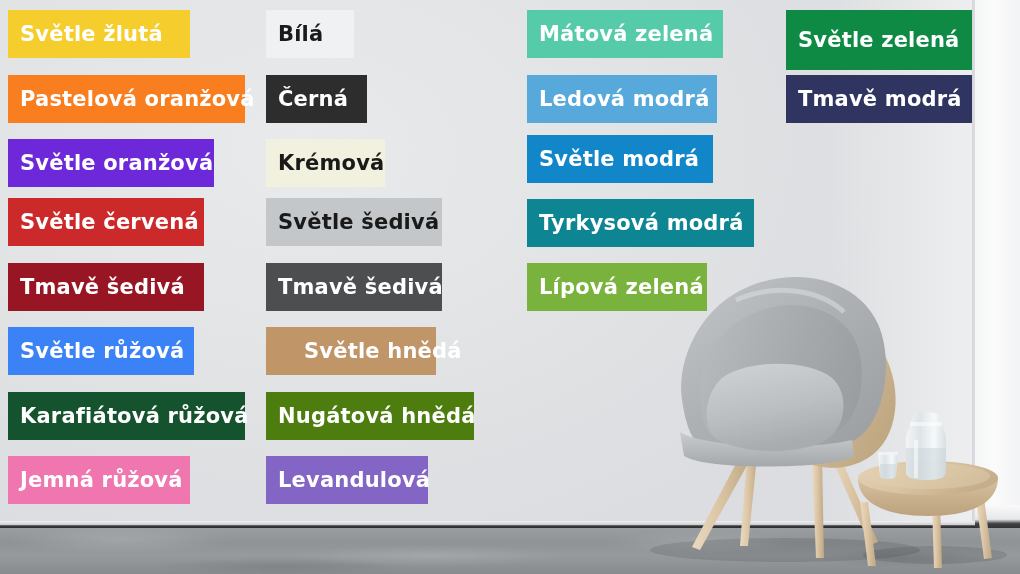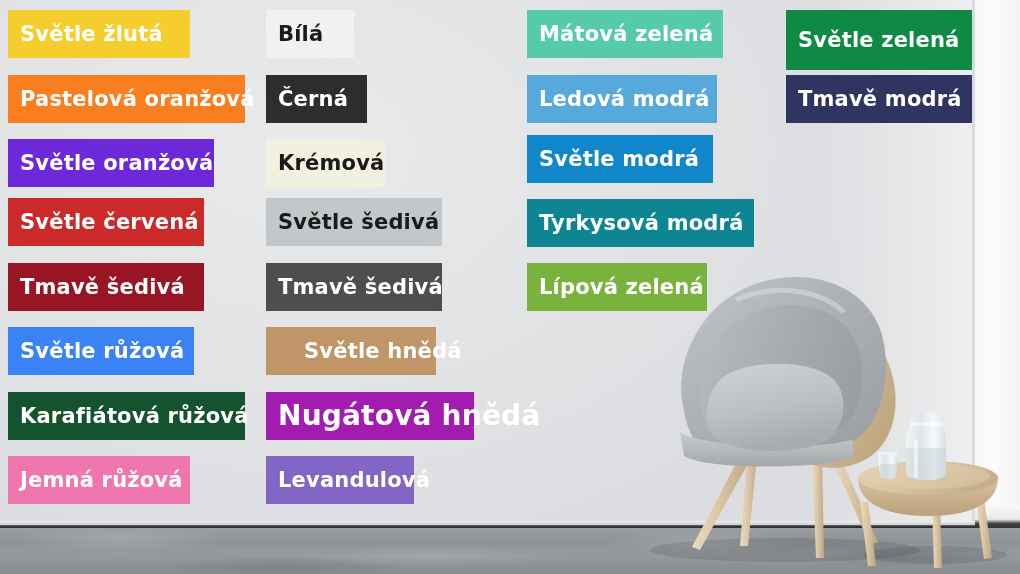--- a/index.html
+++ b/index.html
@@ -220,24 +220,24 @@
         </div>
         <div class="swatch" style="left: 266px; top: 198px; width: 176px; height: 48px; background: rgb(196, 199, 202); color: rgb(26, 26, 26); font-size: 21px;">
           <span class="lbl">Světle šedivá</span>
         </div>
         <div class="swatch" style="left: 266px; top: 263px; width: 176px; height: 48px; background: rgb(77, 78, 80); color: rgb(255, 255, 255); font-size: 21px;">
           <span class="lbl">Tmavě šedivá</span>
         </div>
         <div class="swatch" style="left: 266px; top: 327px; width: 170px; height: 48px; background: rgb(192, 149, 103); color: rgb(255, 255, 255); font-size: 21px; padding-left: 38px;">
           <span class="lbl">Světle hnědá</span>
         </div>
-        <div class="swatch" style="left: 266px; top: 392px; width: 208px; height: 48px; background: #a21caf; color: rgb(255, 255, 255); font-size: 28px;">
+        <div class="swatch" style="left: 266px; top: 392px; width: 208px; height: 48px; background: #4d7c0f; color: rgb(255, 255, 255); font-size: 21px;">
           <span class="lbl">Nugátová hnědá</span>
         </div>
-        <div class="swatch" style="left: 266px; top: 456px; width: 148px; height: 48px; background: rgb(130, 101, 196); color: rgb(255, 255, 255); font-size: 21px;">
+        <div class="swatch" style="left: 266px; top: 456px; width: 162px; height: 48px; background: rgb(130, 101, 196); color: rgb(255, 255, 255); font-size: 21px;">
           <span class="lbl">Levandulová</span>
         </div>
       </div>
       <div>
         <div class="swatch" style="left: 527px; top: 10px; width: 196px; height: 48px; background: rgb(85, 203, 170); color: rgb(255, 255, 255); font-size: 21px;">
           <span class="lbl">Mátová zelená</span>
         </div>
         <div class="swatch" style="left: 527px; top: 75px; width: 190px; height: 48px; background: rgb(87, 169, 219); color: rgb(255, 255, 255); font-size: 21px;">
           <span class="lbl">Ledová modrá</span>
         </div>

